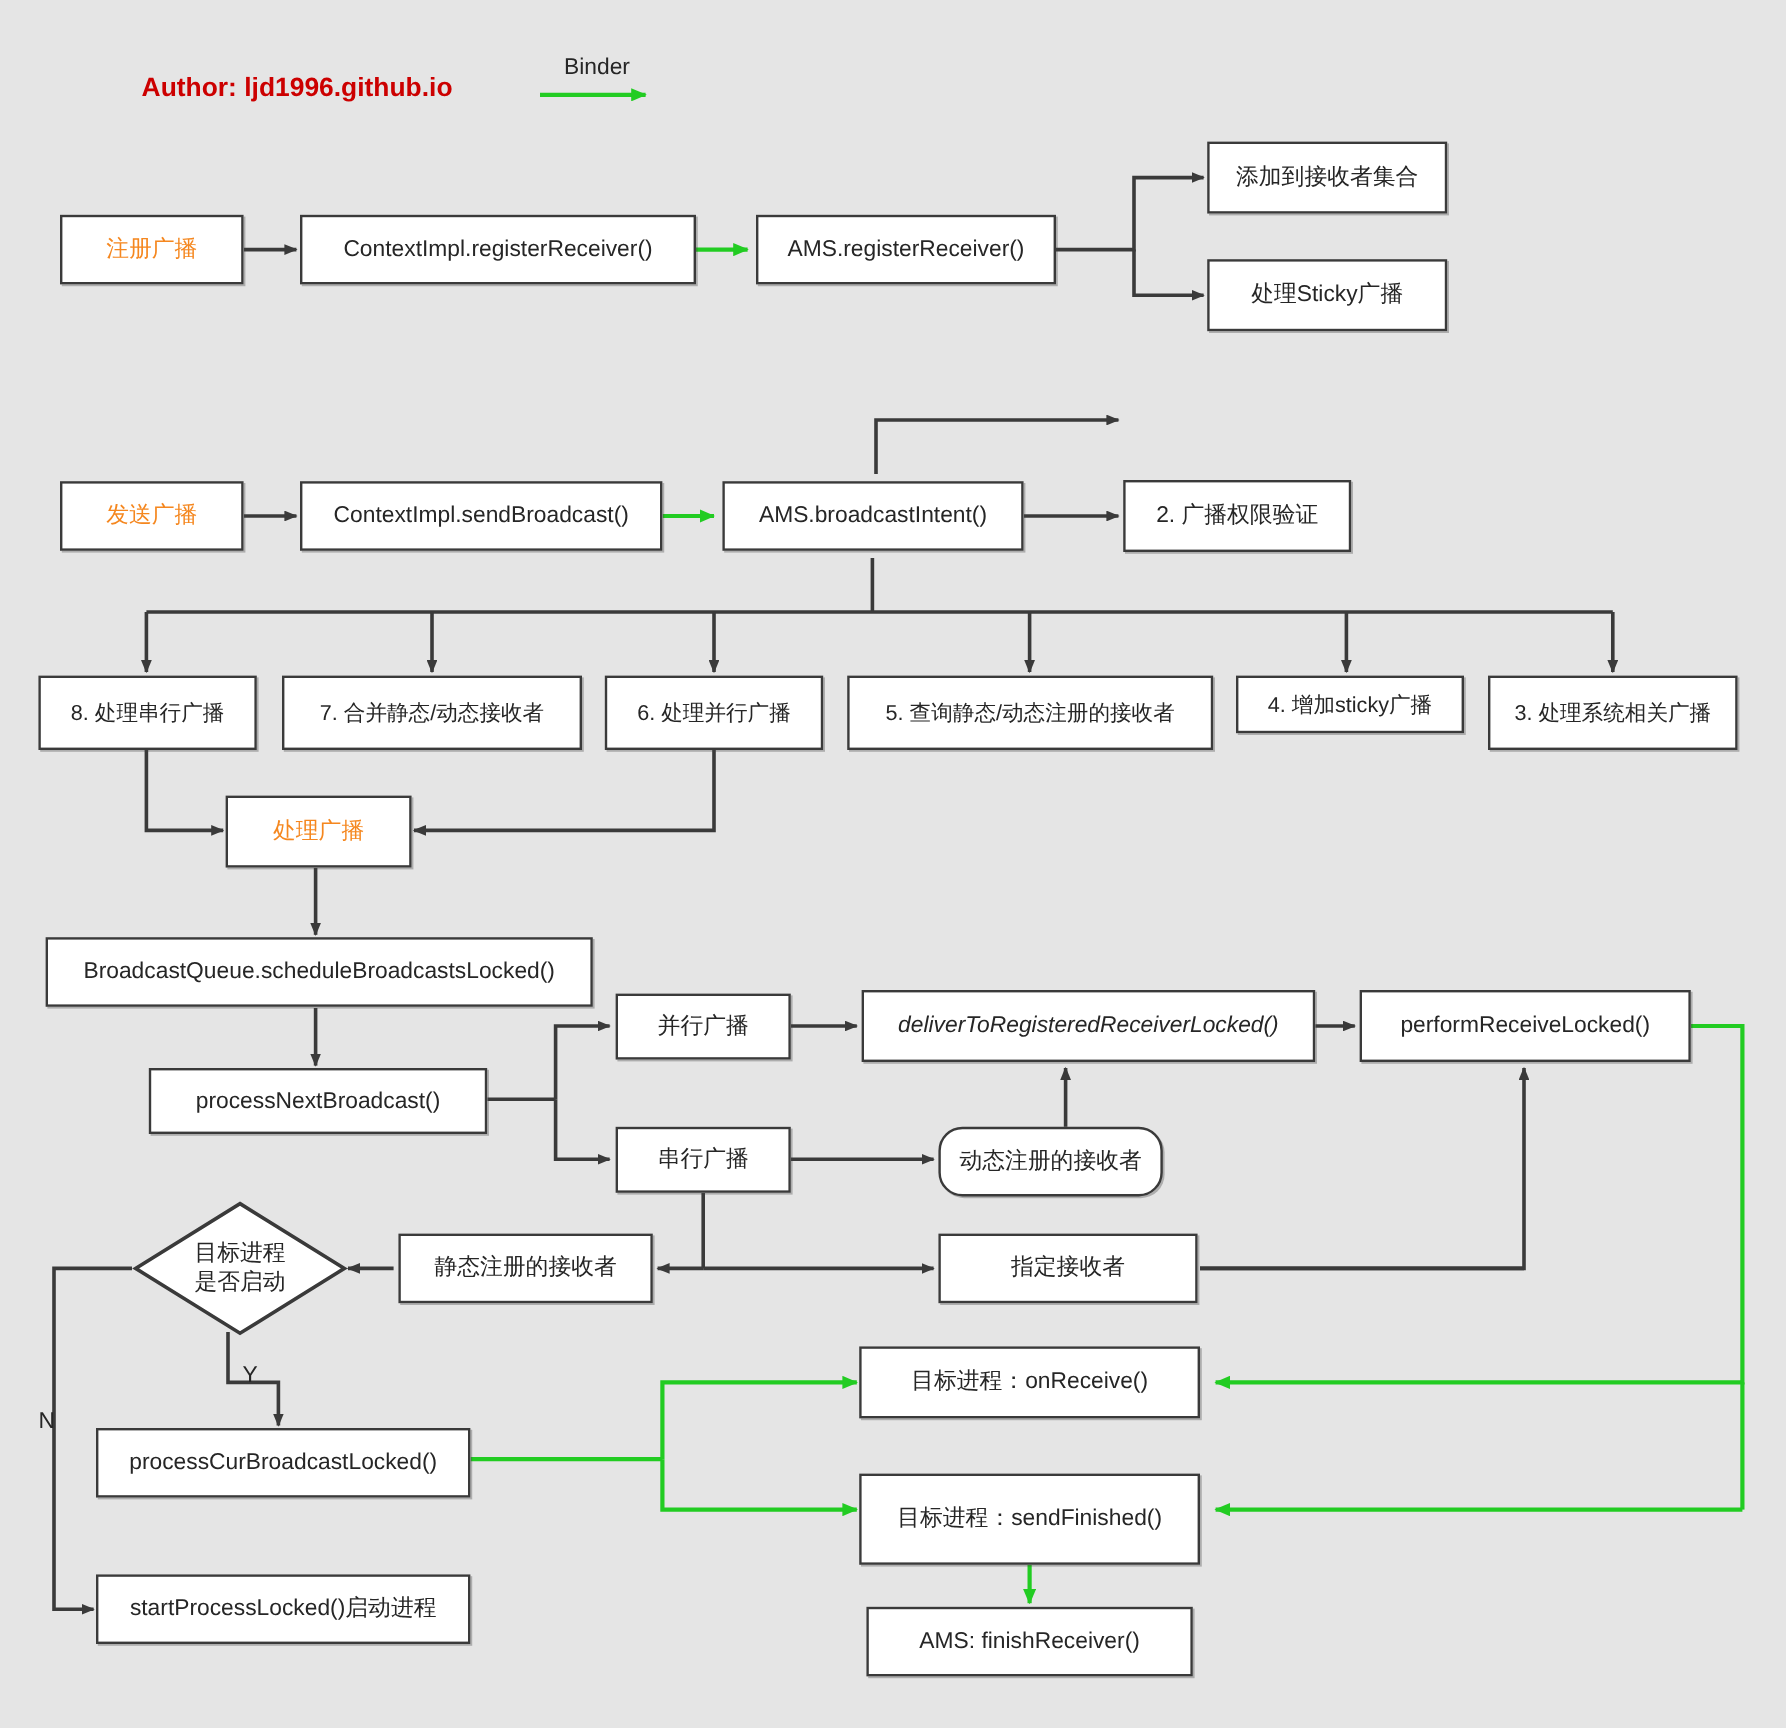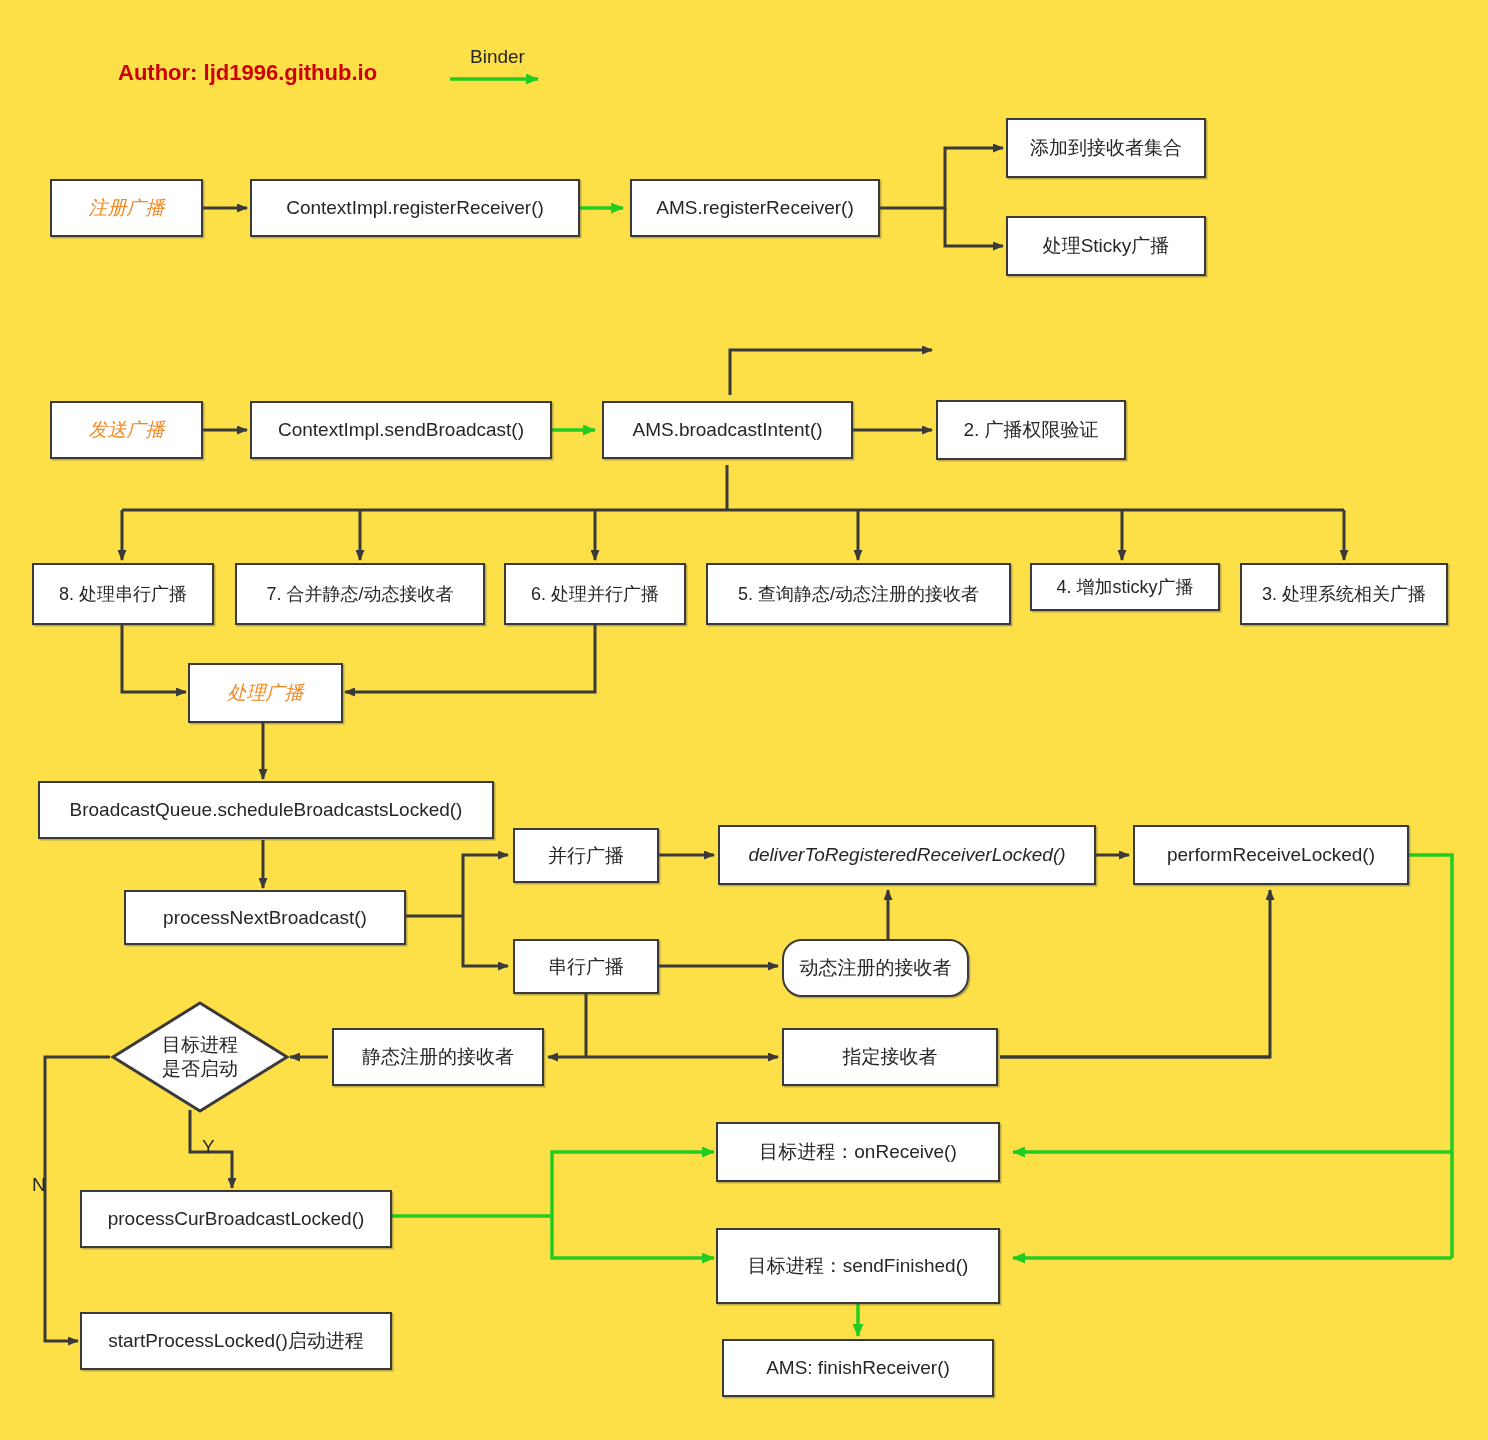--- a/index.html
+++ b/index.html
@@ -4,21 +4,21 @@
 <style>
   html, body {
     margin: 0;
     padding: 0;
     background: #f7f7f7;
   }
   #canvas {
     position: relative;
     width: 1488px;
     height: 1440px;
-    background: #fde047;
+    background: #e5e5e5;
     font-family: "Liberation Sans", "DejaVu Sans", sans-serif;
     overflow: hidden;
   }
   svg#edges {
     position: absolute;
     left: 0; top: 0;
     width: 1488px;
     height: 1440px;
     pointer-events: none;
   }
@@ -30,21 +30,21 @@
     display: flex;
     align-items: center;
     justify-content: center;
     text-align: center;
     color: #262626;
     font-size: 19px;
     line-height: 1.25;
     padding: 2px 6px;
     box-shadow: 1.5px 1.5px 0 rgba(70,70,70,0.35);
   }
-  .node.accent { color: #f5871f; font-style: italic; }
+  .node.accent { color: #f5871f; }
   .node.small { font-size: 18px; }
 
   .diamond-wrap {
     position: absolute;
     display: flex;
     align-items: center;
     justify-content: center;
   }
   .diamond-shape {
     position: absolute;

